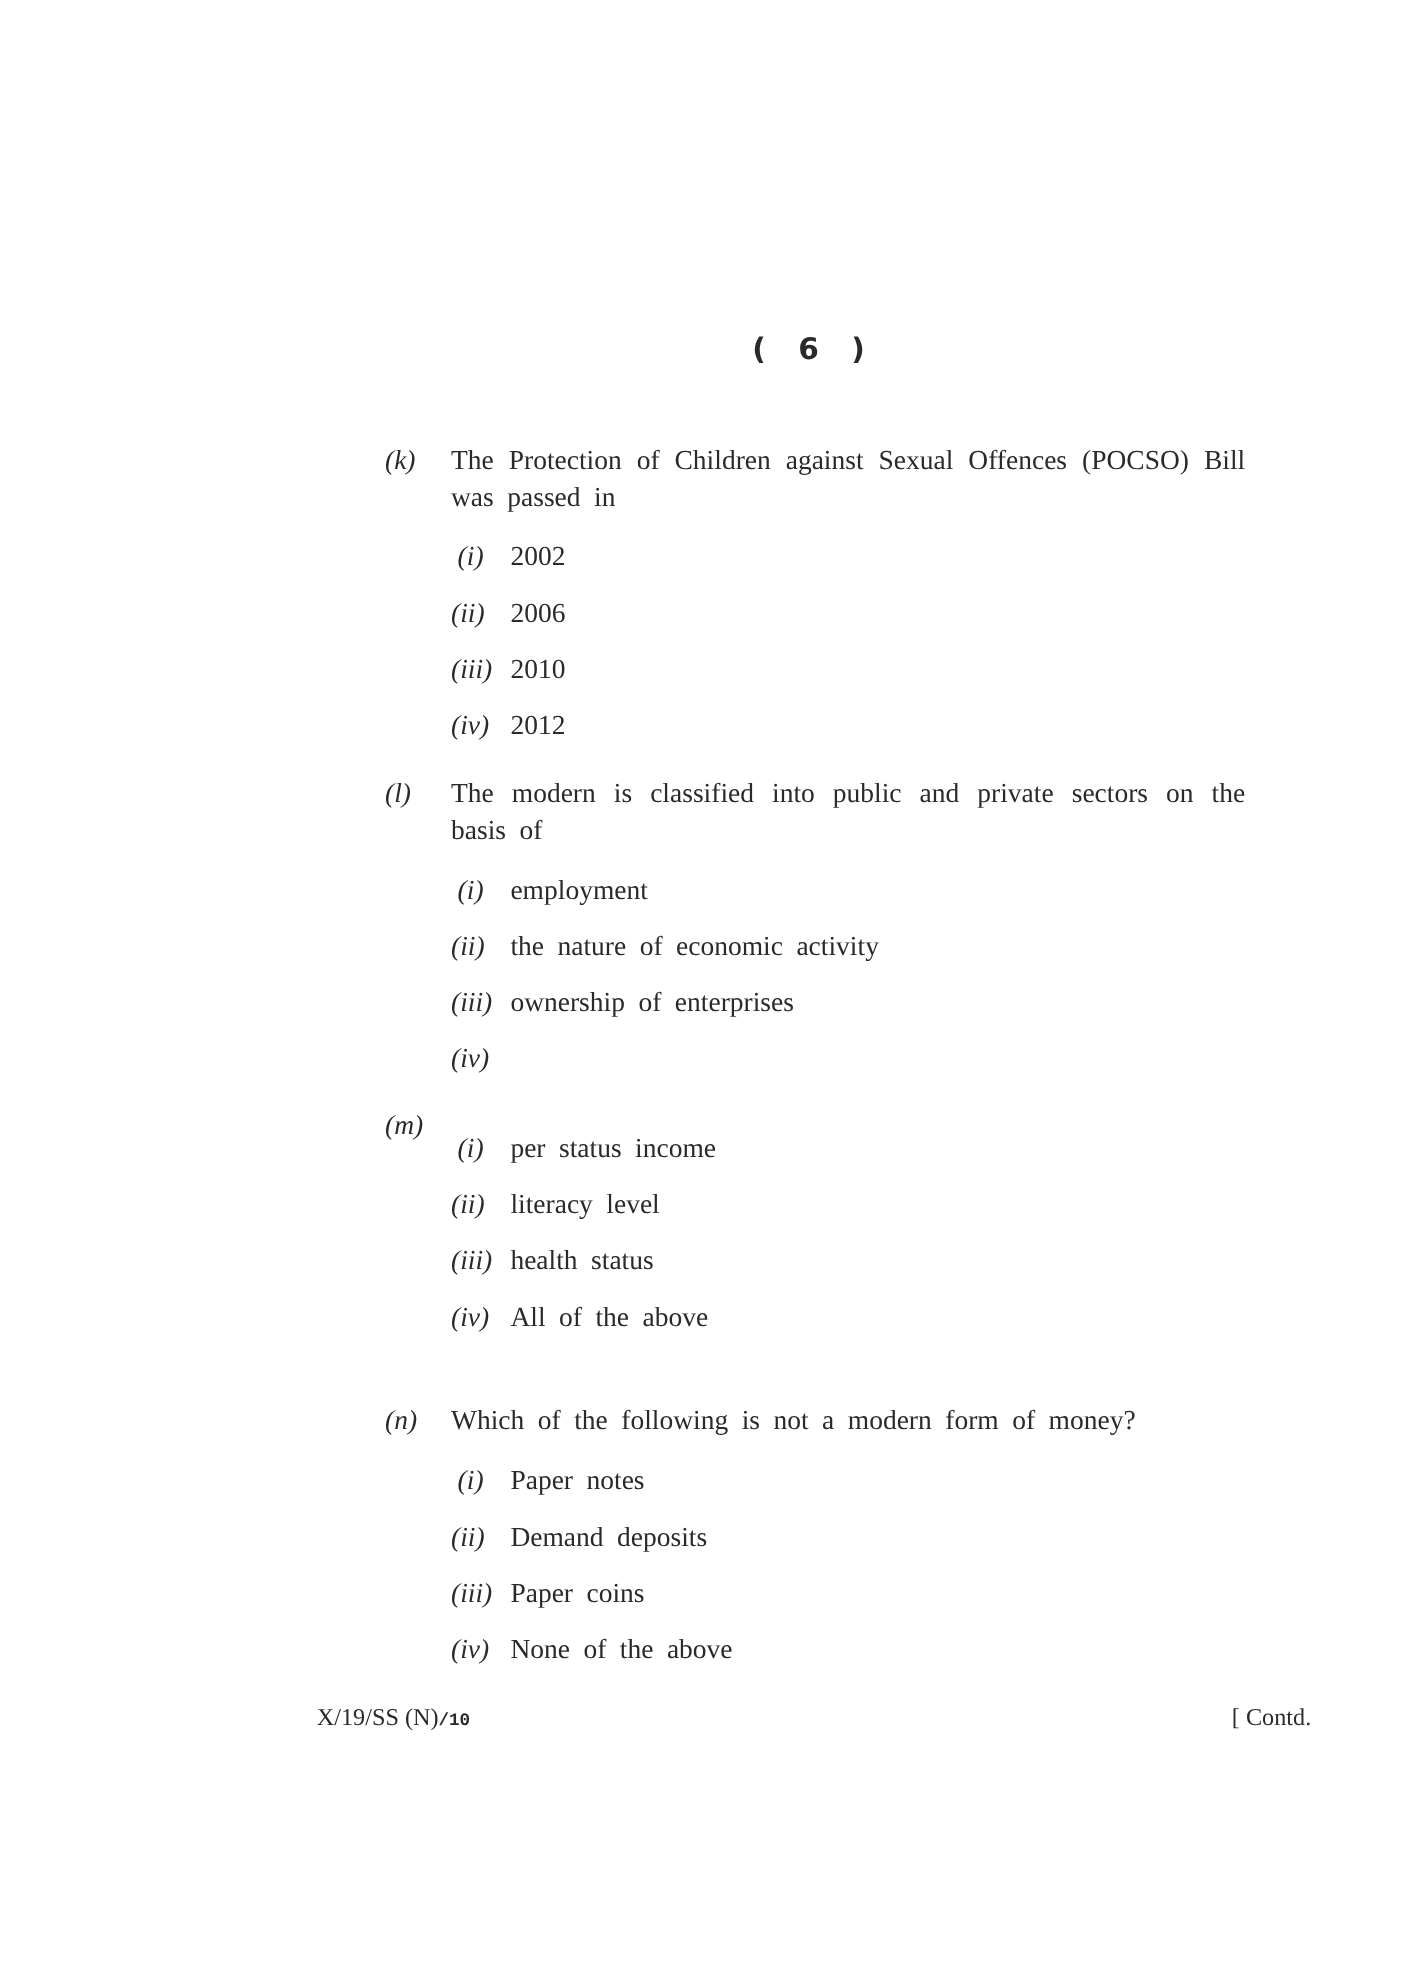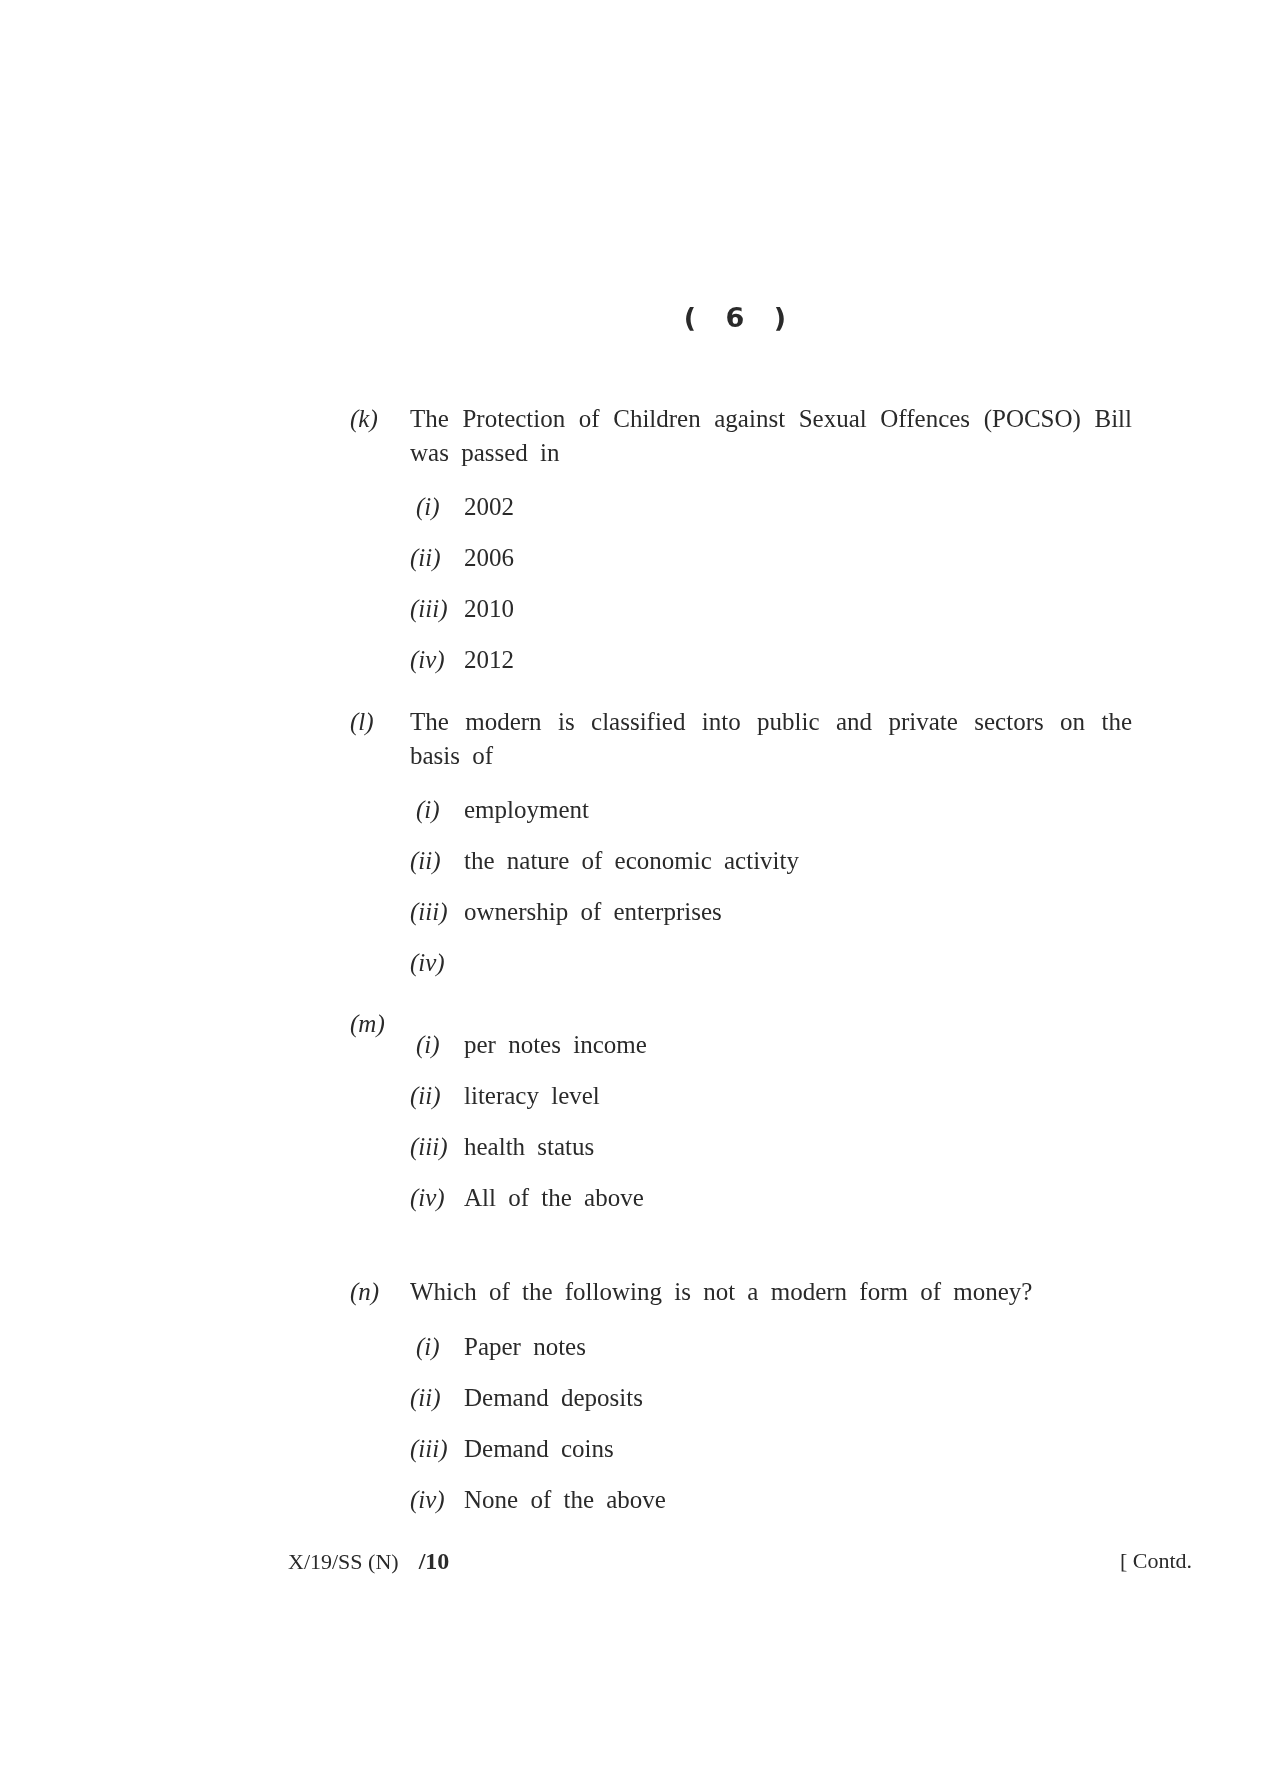--- a/index.html
+++ b/index.html
@@ -9,21 +9,21 @@
     font-family: "DejaVu Sans", sans-serif; font-weight:bold; font-size:27px; letter-spacing:10px; }
   .q { position:absolute; left:350px; width:782px; font-size:25px; line-height:34px; }
   .q .lbl { position:absolute; left:0; top:0; font-style:italic; }
   .q .stem { margin-left:60px; text-align:justify; word-spacing:6px; }
   .opts { margin-left:60px; }
   .opt { position:relative; height:51px; line-height:34px; }
   .opt .olbl { position:absolute; left:0; font-style:italic; width:52px; }
   .opt .otxt { position:absolute; left:54px; word-spacing:6px; }
   .footer { position:absolute; top:1548px; left:288px; width:904px; font-size:22px; }
   .footer .code { position:absolute; left:0; }
-  .footer .code b { font-family:Liberation Serif, serif; font-size:24px;margin-left:20px; }
+  .footer .code b { font-family:Liberation Mono, monospace; font-size:16px; }
   .footer .contd { position:absolute; right:0; }
 </style>
 </head>
 <body>
 
 <div class="pageno">( 6 )</div>
 
 <div class="q" style="top:402px;">
   <span class="lbl">(k)</span>
   <div class="stem">The Protection of Children against Sexual Offences (POCSO) Bill was passed in</div>
@@ -67,21 +67,21 @@
         <span class="olbl">(iv)</span>
       </div>
   </div>
 </div>
 
 <div class="q" style="top:1007px;">
   <span class="lbl">(m)</span>
   <div class="opts" style="margin-top:21px;">
     <div class="opt">
         <span class="olbl" style="left:6px">(i)</span>
-        <span class="otxt">per notes income</span>
+        <span class="otxt">per status income</span>
       </div>
     <div class="opt">
         <span class="olbl">(ii)</span>
         <span class="otxt">literacy level</span>
       </div>
     <div class="opt">
         <span class="olbl">(iii)</span>
         <span class="otxt">health status</span>
       </div>
     <div class="opt">
@@ -98,21 +98,21 @@
     <div class="opt">
         <span class="olbl" style="left:6px">(i)</span>
         <span class="otxt">Paper notes</span>
       </div>
     <div class="opt">
         <span class="olbl">(ii)</span>
         <span class="otxt">Demand deposits</span>
       </div>
     <div class="opt">
         <span class="olbl">(iii)</span>
-        <span class="otxt">Demand coins</span>
+        <span class="otxt">Paper coins</span>
       </div>
     <div class="opt">
         <span class="olbl">(iv)</span>
         <span class="otxt">None of the above</span>
       </div>
   </div>
 </div>
 
 <div class="footer">
   <span class="code"><span>X/19/SS (N)</span><b>/10</b></span>

